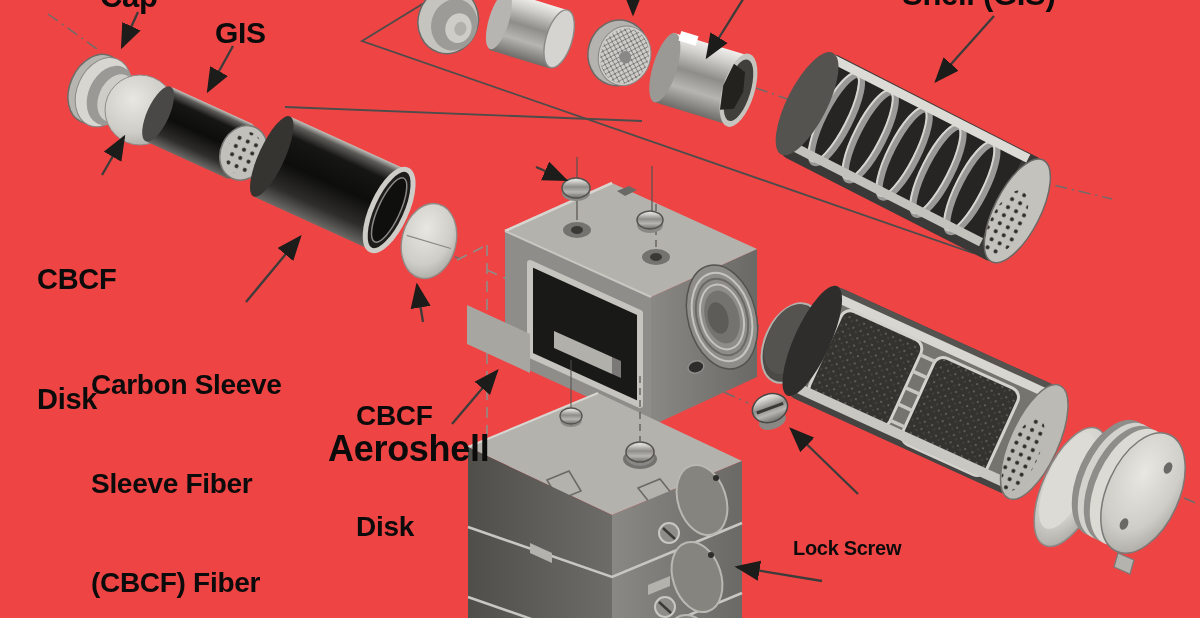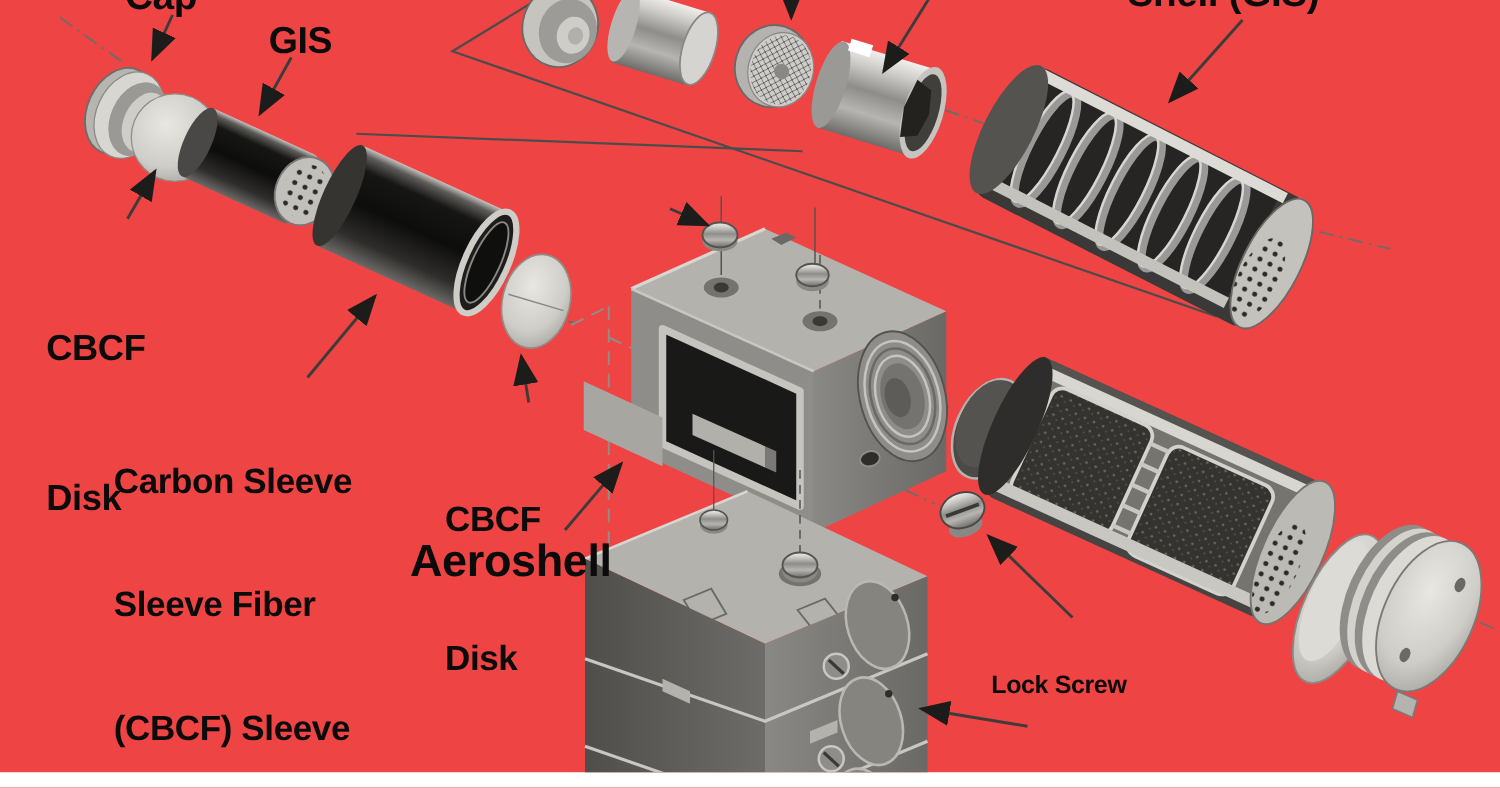--- a/index.html
+++ b/index.html
@@ -316,21 +316,21 @@
 
 <div class="lbl lbl-cap">Cap</div>
 <div class="lbl lbl-gis">GIS</div>
 <div class="lbl lbl-cbcf-left">
   <div>CBCF</div>
   <div>Disk</div>
 </div>
 <div class="lbl lbl-sleeve">
   <div>Carbon Sleeve</div>
   <div>Sleeve Fiber</div>
-  <div>(CBCF) Sleeve</div>
+  <div>(CBCF) Fiber</div>
 </div>
 <div class="lbl lbl-cbcf-mid">
   <div>CBCF</div>
   <div>Disk</div>
 </div>
 <div class="lbl lbl-aeroshell">Aeroshell</div>
 <div class="lbl lbl-lock">Lock Screw</div>
 <div class="lbl lbl-individual">
   
   

